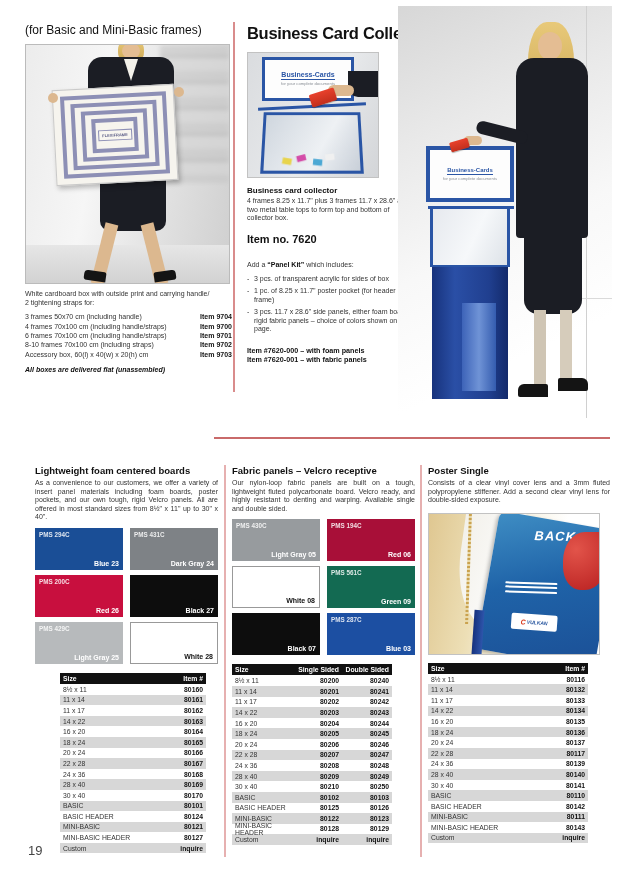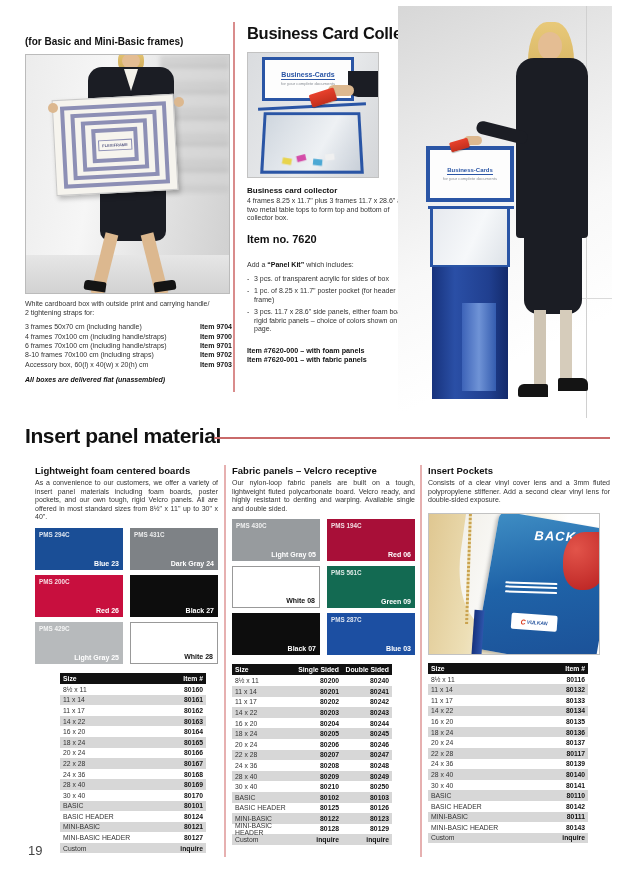--- a/index.html
+++ b/index.html
@@ -2,21 +2,21 @@
 <html><head>
 <meta charset="utf-8">
 <style>
   * { margin:0; padding:0; box-sizing:border-box; }
   body { background:#888; font-family:"Liberation Sans", sans-serif; }
   .page { position:relative; width:620px; height:877px; background:#fff; margin:0 auto; overflow:hidden; color:#1c1c1c; }
   .abs { position:absolute; }
 
   
   .h-big { font-size:19px; font-weight:bold; letter-spacing:-0.4px; color:#111; }
-  .h-sub { font-size:10px; font-weight:bold; color:#111; margin-top:14px; }
+  .h-sub { font-size:12px; font-weight:normal; color:#111; margin-top:1px; }
   .h-mid { font-size:16.5px; font-weight:bold; letter-spacing:-0.3px; color:#111; }
   .h-section { font-size:21px; font-weight:bold; letter-spacing:-0.4px; color:#111; }
   .h-col { font-size:9.5px; font-weight:bold; color:#111; margin-bottom:3px; }
 
   .body-txt { font-size:7px; line-height:8.6px; color:#333; }
   .just { text-align:justify; }
   .pre { white-space:pre-line; }
 
   
   .prow { display:flex; font-size:7px; line-height:9.4px; color:#333; }
@@ -230,21 +230,20 @@
     <div class="p-suit" style="left:78px; top:120px; width:52px; height:13px; transform:rotate(14deg); border-radius:6px;"></div>
     <div class="p-skin" style="left:66px; top:130px; width:18px; height:9px; border-radius:5px;"></div>
     <div class="card-red" style="left:52px; top:134px; width:19px; height:10px; transform:rotate(-16deg);"></div>
 
     <div class="abs" style="left:136px; top:304px; width:12px; height:78px; background:#cfc5b4;"></div>
     <div class="abs" style="left:162px; top:304px; width:12px; height:72px; background:#d6ccbb;"></div>
     <div class="p-shoe" style="left:120px; top:378px; width:30px; height:13px; border-radius:6px 2px 0 2px;"></div>
     <div class="p-shoe" style="left:160px; top:372px; width:30px; height:13px; border-radius:2px 6px 2px 0;"></div>
   </div>
 
-  <div class="abs h-section" style="left:25px; top:424px;">Insert panel material</div>
   <div class="abs hline-red" style="left:214px; top:437px; width:396px;"></div>
 
   <div class="abs vline-light" style="left:224px; top:465px; height:392px;"></div>
   <div class="abs vline-light" style="left:420px; top:465px; height:392px;"></div>
 
   <div class="abs" style="left:35px; top:465px; width:183px;">
     <div class="h-col">Lightweight foam centered boards</div>
     <div class="body-txt just">As a convenience to our customers, we offer a variety of insert panel materials including foam boards, poster pockets, and our own tough, rigid Velcro panels. All are offered in most standard sizes from 8½" x 11" up to 30" x 40".</div>
     <div id="swatches-0" class="swgrid" style="margin-top:6px;">
         <div class="sw" style="background: rgb(26, 78, 150);">
@@ -456,21 +455,21 @@
         </div>
         <div class="trow odd">
           <span class="c-size">Custom</span>
           <span class="c-num">inquire</span>
           <span class="c-num">inquire</span>
         </div>
       </div>
   </div>
 
   <div class="abs" style="left:428px; top:465px; width:182px;">
-    <div class="h-col">Insert Pockets</div>
+    <div class="h-col">Poster Single</div>
     <div class="body-txt just">Consists of a clear vinyl cover lens and a 3mm fluted polypropylene stiffener. Add a second clear vinyl lens for double-sided exposure.</div>
 
     <div class="photo photo-poster" style="margin-top:8px; width:172px; height:142px;">
       <div class="poster-sheet" style="left:30px; top:-8px; width:60px; height:120px; transform:rotate(8deg);"></div>
       <div class="abs" style="left:38px; top:0; width:3px; height:110px; background:repeating-linear-gradient(#caa24e 0 2px,#e8d8a8 2px 4px); transform:rotate(2deg);"></div>
       <div class="poster-blue" style="left:58px; top:6px; width:120px; height:140px;">
         <div style="position:absolute; left:38px; top:6px;"><span class="poster-back">BACK</span></div>
         <div class="poster-stripes" style="position:absolute; left:18px; top:62px; width:52px; transform:rotate(-8deg);">
           <div></div>
             <div></div>

